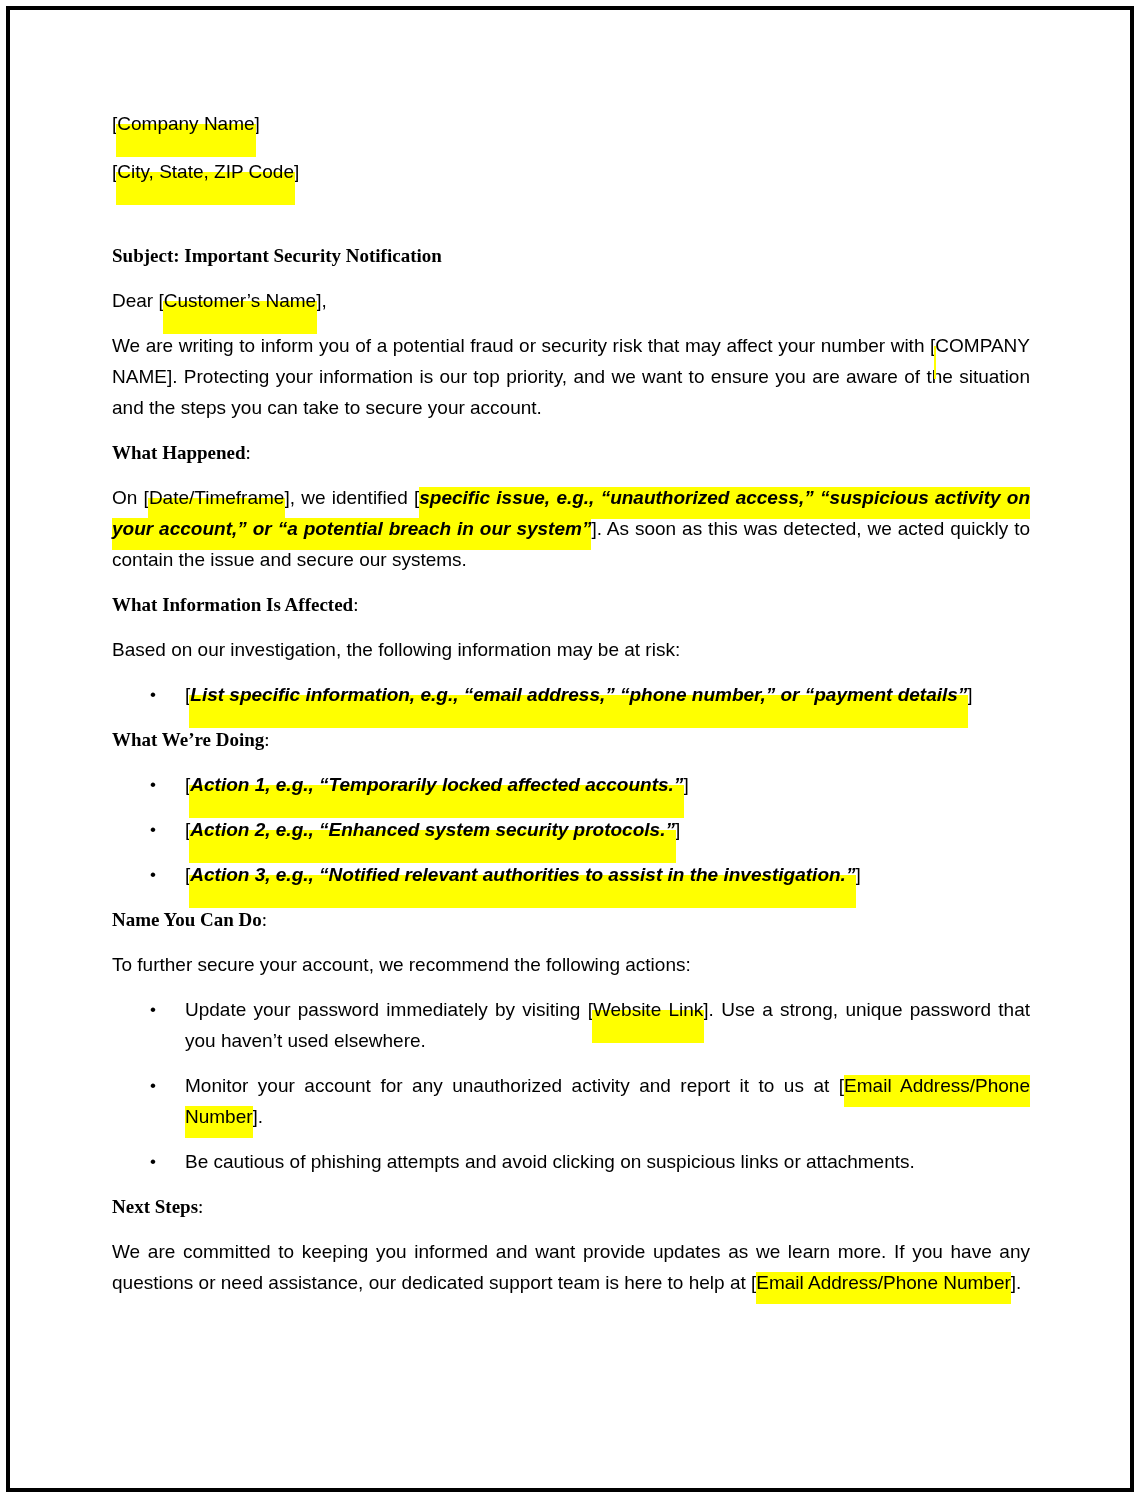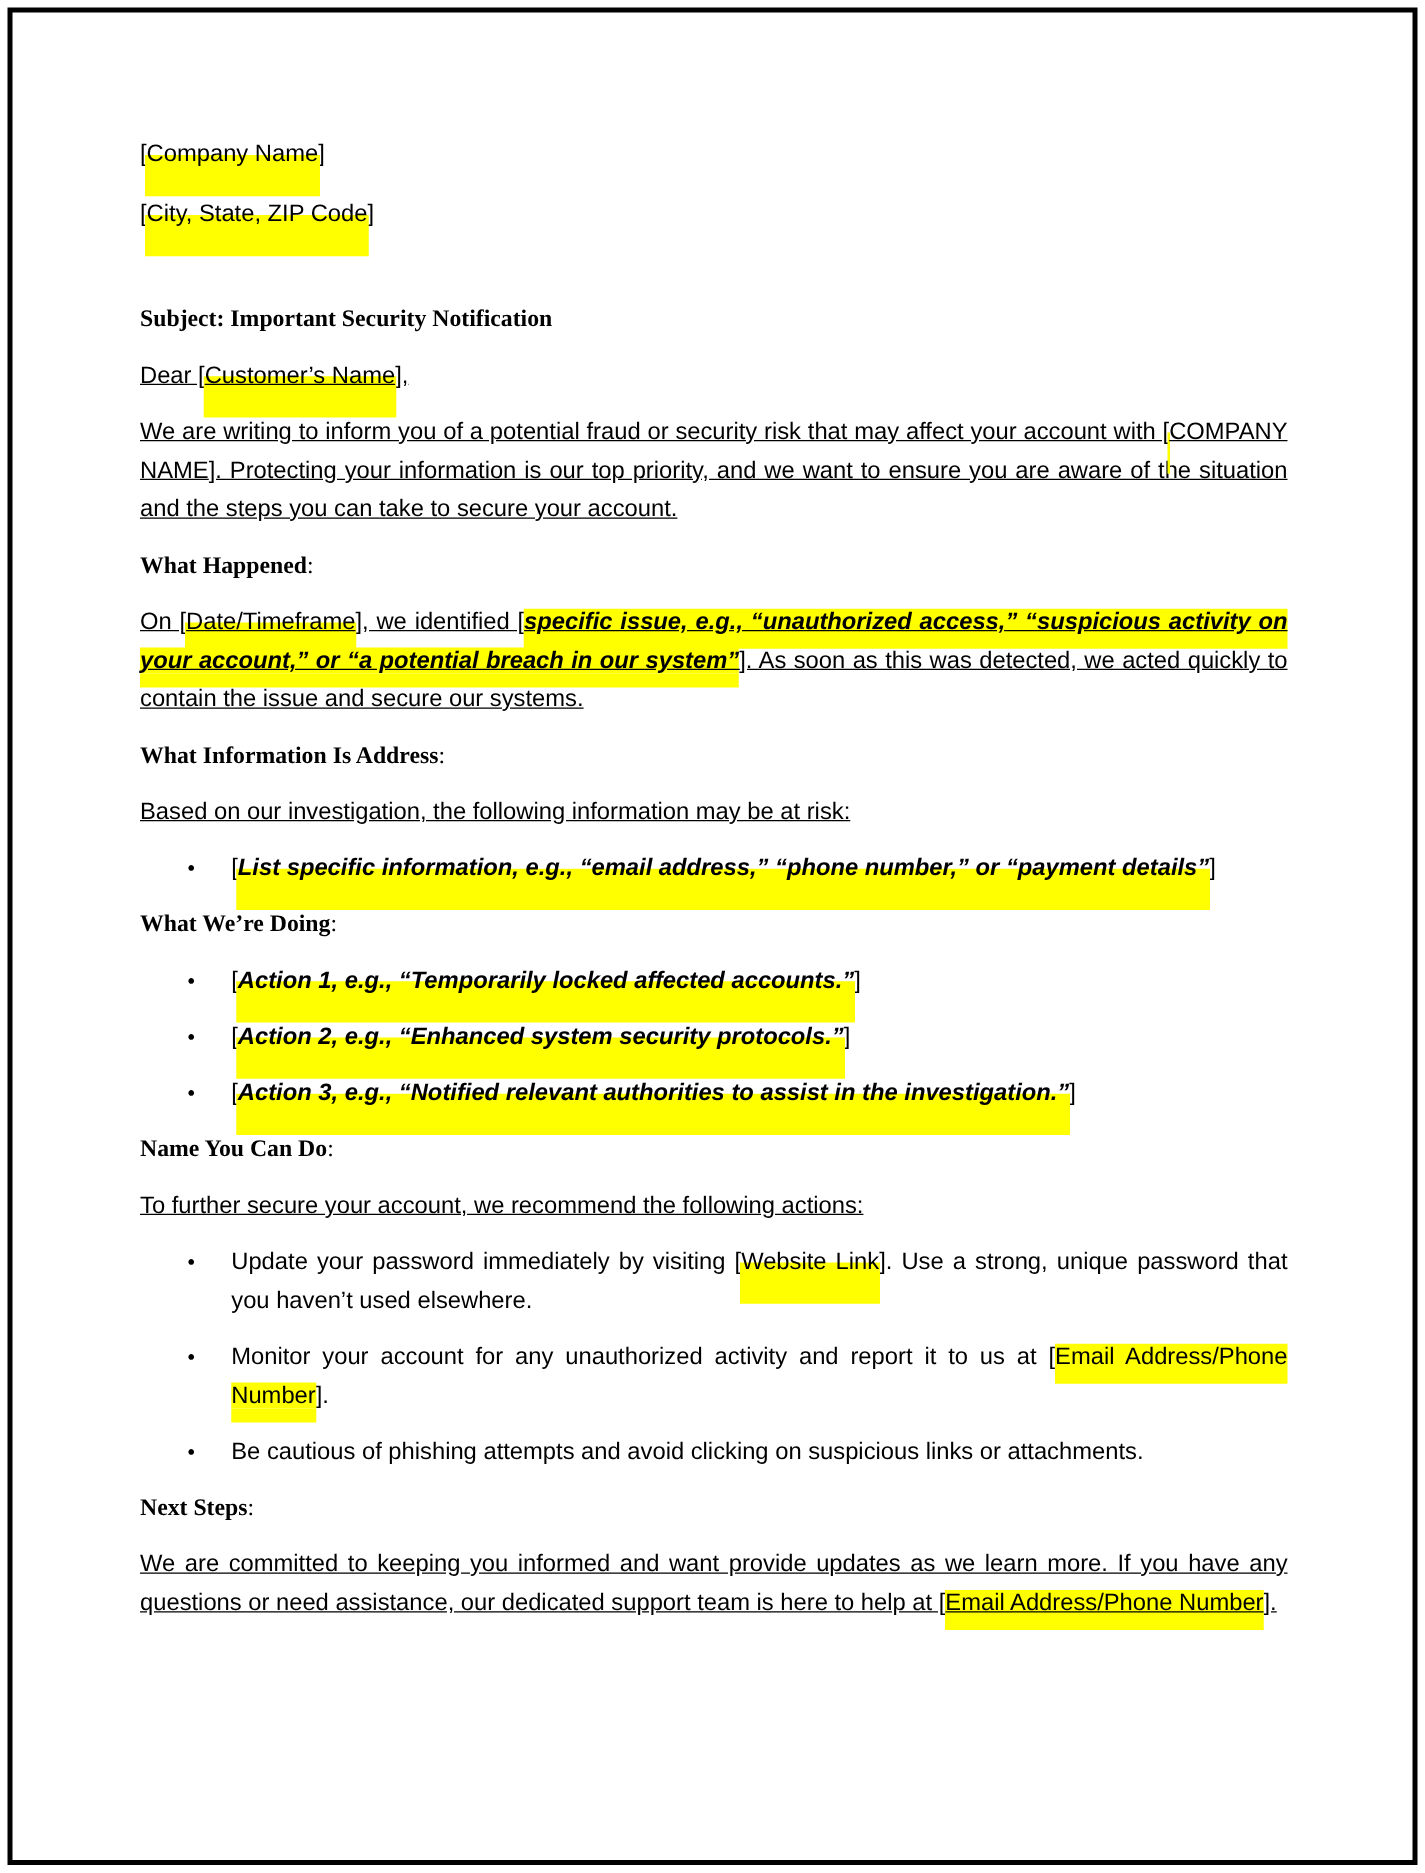--- a/index.html
+++ b/index.html
@@ -45,21 +45,21 @@
   .para,
   .heading,
   .bullet-text {
     font-size: 19px;
     line-height: 31px;
     color: #000000;
     position: relative;
   }
 
   .line      { margin: 0 0 17px 0; }
-  .para      { margin: 0 0 14px 0; text-align: justify; text-decoration: underline; }
+  .para      { margin: 0 0 14px 0; text-align: justify; }
   .para.last { margin-bottom: 0; }
   .heading   { margin: 0 0 14px 0; font-weight: bold; font-family: Liberation Serif, serif; }
   .heading .colon { font-weight: normal; }
 
   .spacer-lg { height: 36px; }
 
   
   ul.bullets {
     list-style: none;
     margin: 0 0 14px 0;
@@ -122,27 +122,27 @@
 
 
     <div class="line">[<span class="hl">City, State, ZIP Code</span>]</div>
 
     <div class="spacer-lg"></div>
 
     <div class="heading"><span>Subject: Important Security Notification</span></div>
 
     <div class="para"><span>Dear [</span><span class="hl">Customer’s Name</span><span>],</span></div>
 
-    <div class="para"><span>We are writing to inform you of a potential fraud or security risk that may affect your account with [</span><span class="hl">COMPANY NAME</span><span>]. Protecting your information is our top priority, and we want to ensure you are aware of the situation and the steps you can take to secure your account.</span></div>
+    <div class="para"><span>We are writing to inform you of a potential fraud or security risk that may affect your number with [</span><span class="hl">COMPANY NAME</span><span>]. Protecting your information is our top priority, and we want to ensure you are aware of the situation and the steps you can take to secure your account.</span></div>
 
     <div class="heading"><span>What Happened</span><span class="colon">:</span></div>
 
     <div class="para"><span>On [</span><span class="hl">Date/Timeframe</span><span>], we identified [</span><span class="hl multi it bld">specific issue, e.g., “unauthorized access,” “suspicious activity on your account,” or “a potential breach in our system”</span><span>]. As soon as this was detected, we acted quickly to contain the issue and secure our systems.</span></div>
 
-    <div class="heading"><span>What Information Is Address</span><span class="colon">:</span></div>
+    <div class="heading"><span>What Information Is Affected</span><span class="colon">:</span></div>
 
     <div class="para"><span>Based on our investigation, the following information may be at risk:</span></div>
 
     <ul class="bullets">
       <li class="nowrap"><span class="marker">•</span><span>[</span><span class="hl it bld">List specific information, e.g., “email address,” “phone number,” or “payment details”</span><span>]</span></li>
     </ul>
 
     <div class="heading"><span>What We’re Doing</span><span class="colon">:</span></div>
 
 

